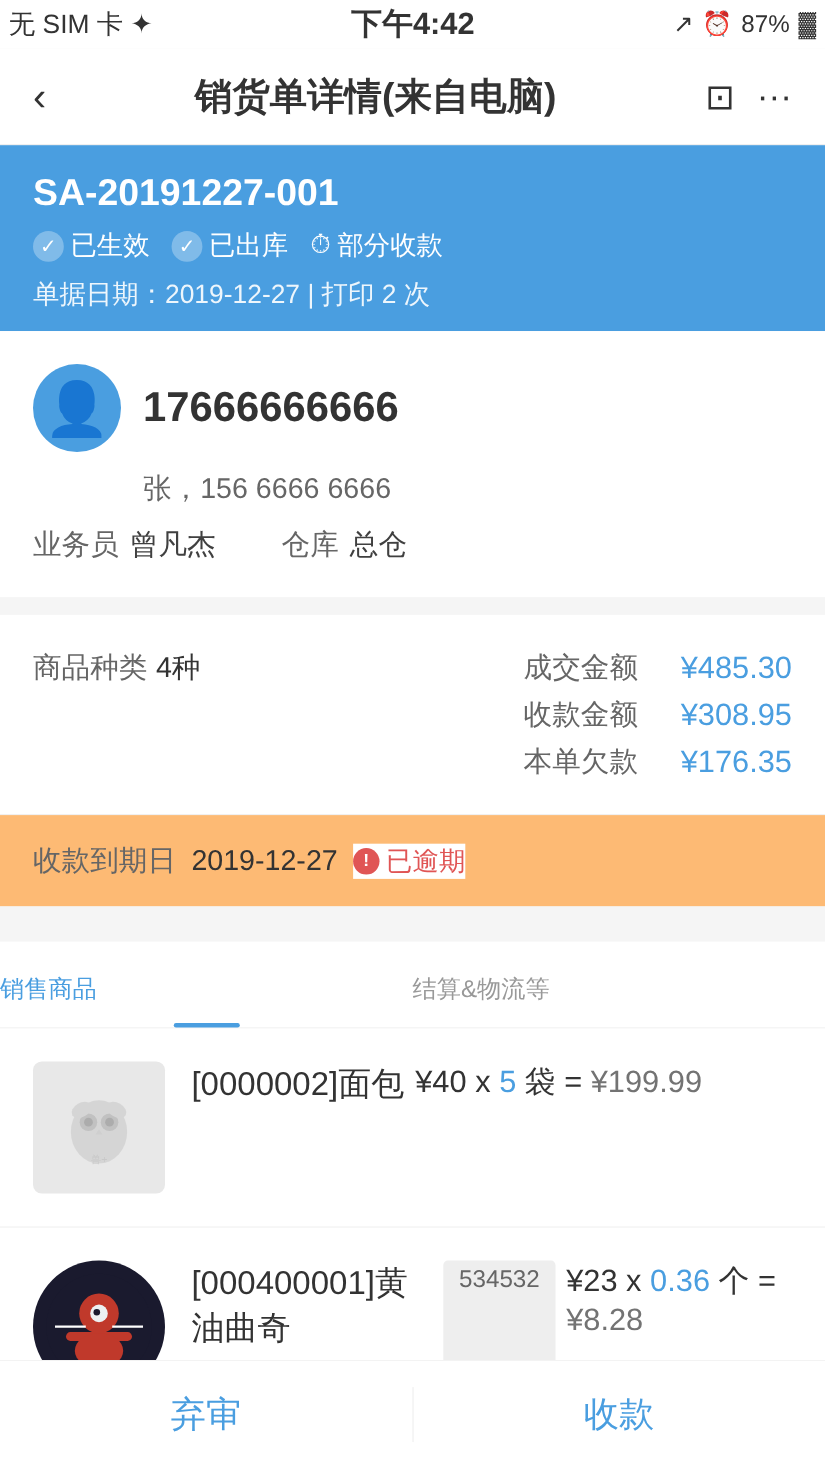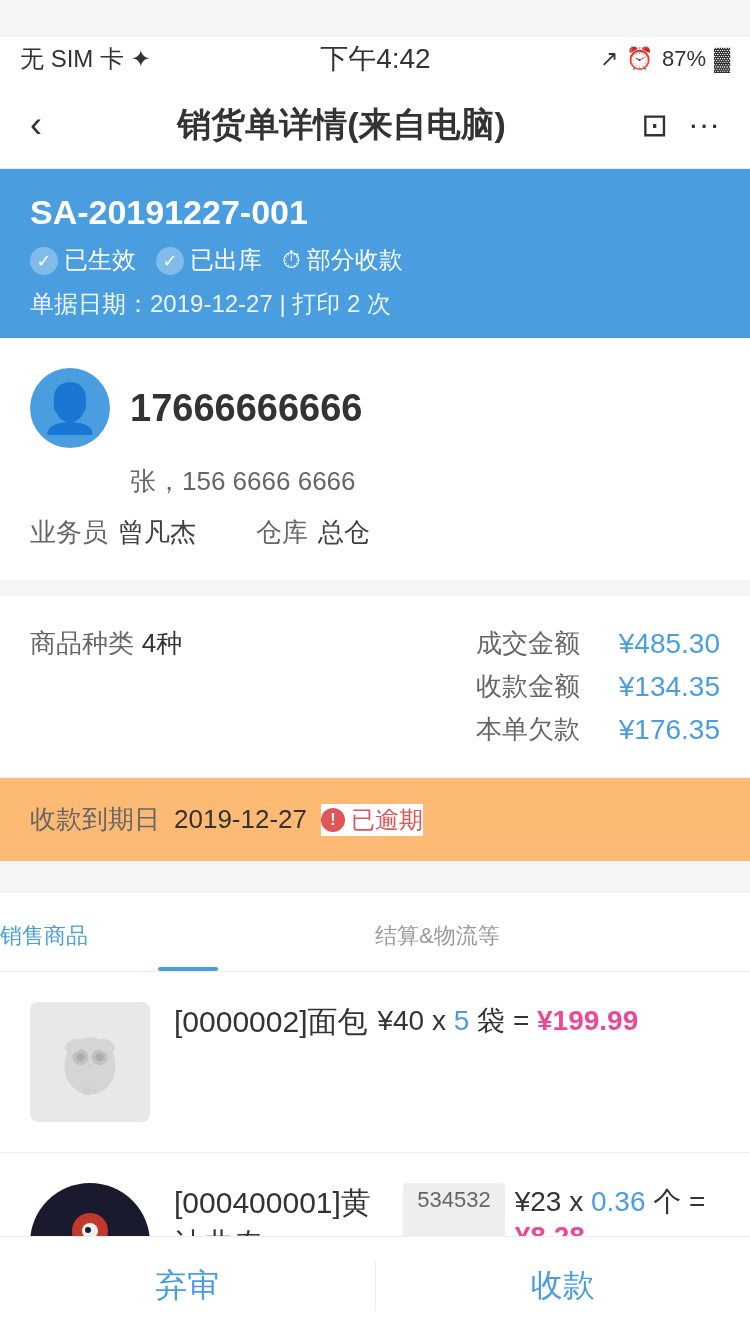--- a/index.html
+++ b/index.html
@@ -13,27 +13,26 @@
       color: #333;
     }
 
     
     .status-bar {
       background: #fff;
       height: 44px;
       display: flex;
       align-items: center;
       justify-content: space-between;
-      padding: 0 20px;
+      padding: 0 8px;
       font-size: 24px;
       font-weight: 500;
-      margin-top: 37px;
     }
     .status-left { display: flex; align-items: center; gap: 8px; }
-    .status-center { font-size: 28px; font-weight: 400; }
+    .status-center { font-size: 28px; font-weight: 700; }
     .status-right { display: flex; align-items: center; gap: 8px; font-size: 22px; }
 
     
     .nav-bar {
       background: #fff;
       height: 88px;
       display: flex;
       align-items: center;
       justify-content: space-between;
       padding: 0 30px;
@@ -312,21 +311,21 @@
       font-size: 22px;
       padding: 4px 14px;
       border-radius: 4px;
       width: fit-content;
     }
     .product-price-row {
       font-size: 28px;
       color: #333;
     }
     .price-qty { color: #4A9EE0; }
-    .price-total { color: #ec4899; font-weight: 700; }
+    .price-total { color: #737373; font-weight: 400; }
 
     
     .bottom-bar {
       position: fixed;
       bottom: 0;
       left: 0;
       width: 750px;
       height: 98px;
       background: #fff;
       border-top: 1px solid #eee;
@@ -456,21 +455,21 @@
           <span class="summary-item-value"> </span><span class="summary-item-value">4种</span>
         </div>
       </div>
       <div class="summary-right">
         <div class="summary-row">
           <span class="summary-row-label">成交金额</span>
           <span class="summary-row-value">¥485.30</span>
         </div>
         <div class="summary-row">
           <span class="summary-row-label">收款金额</span>
-          <span class="summary-row-value">¥134.35</span>
+          <span class="summary-row-value">¥308.95</span>
         </div>
         <div class="summary-row">
           <span class="summary-row-label">本单欠款</span>
           <span class="summary-row-value">¥176.35</span>
         </div>
       </div>
     </div>
   </div>
 
   <div class="due-section">

